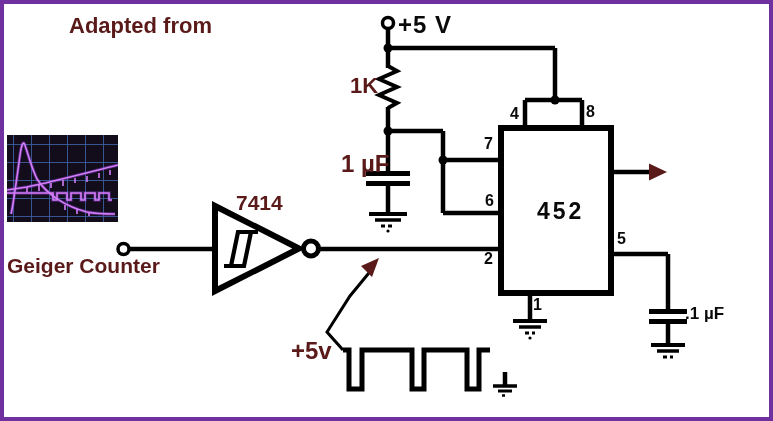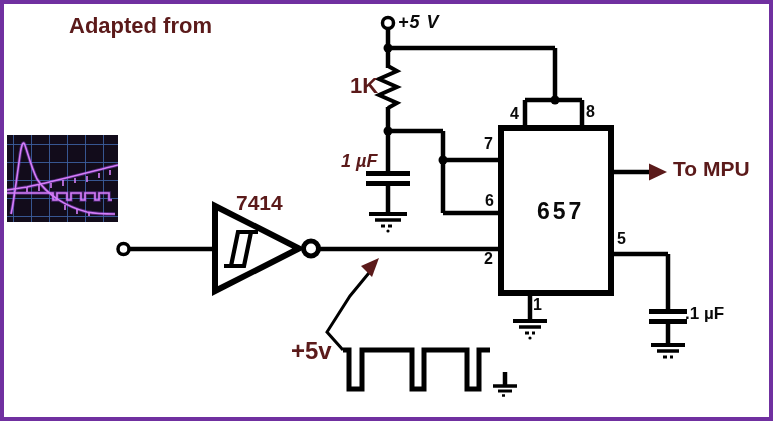--- a/index.html
+++ b/index.html
@@ -21,21 +21,21 @@
     position:absolute;left:7px;top:135px;width:111px;height:87px;z-index:3;
   }
   .lbl{
     position:absolute;white-space:nowrap;font-weight:bold;z-index:5;
     color:#5b1a1a;line-height:1;
   }
   .black{color:#0a0a0a;}
   .t22{font-size:22px;}
   .t21{font-size:21px;}
   .t20{font-size:24px;}
-  .t18{font-size:18px;font-style:italic;}
+  .t18{font-size:24px;}
   .t17{font-size:17px;}
   .t16{font-size:16px;}
   .ic-name{font-size:23px;letter-spacing:3px;}
 </style>
 </head>
 <body>
 
 <div class="canvas">
 
   <div class="scope">
@@ -139,35 +139,35 @@
     <g>
       <path d="M373,268 L350,296 L327,332 L343,350" stroke="#000" stroke-width="3" fill="none"></path>
       <polygon points="379,258 372,277 361,266" fill="#5b1a1a"></polygon>
     </g>
 
     <path d="M343,350 H349 V389 H362 V350 H412 V389 H424 V350 H467 V389 H479 V350 H490" stroke="#000" stroke-width="5" fill="none" stroke-linejoin="miter"></path>
   </svg>
 
   <div class="lbl t22" style="left:69px;top:15px;">Adapted from</div>
 
+  <div class="lbl t21" style="left:7px;top:255px;">Geiger Counter</div>
 
   <div class="lbl t21" style="left:236px;top:192px;">7414</div>
 
   <div class="lbl t18 black" style="left:398px;top:13px;letter-spacing:1px;">+5 V</div>
   <div class="lbl t22" style="left:350px;top:75px;">1K</div>
   <div class="lbl t18" style="left:341px;top:152px;">1 µF</div>
 
-  <div class="lbl ic-name black" style="left:537px;top:200px;">657</div>
+  <div class="lbl ic-name black" style="left:537px;top:200px;">452</div>
 
   <div class="lbl t16 black" style="left:510px;top:106px;">4</div>
   <div class="lbl t16 black" style="left:586px;top:104px;">8</div>
   <div class="lbl t16 black" style="left:484px;top:136px;">7</div>
   <div class="lbl t16 black" style="left:485px;top:193px;">6</div>
   <div class="lbl t16 black" style="left:484px;top:251px;">2</div>
   <div class="lbl t16 black" style="left:617px;top:231px;">5</div>
   <div class="lbl t16 black" style="left:533px;top:297px;">1</div>
 
-  <div class="lbl t21" style="left:673px;top:158px;">To MPU</div>
   <div class="lbl t20" style="left:291px;top:339px;">+5v</div>
   <div class="lbl t17 black" style="left:685px;top:305px;">.1 µF</div>
 
   <div class="frame"></div>
 </div>
 
 </body></html>

